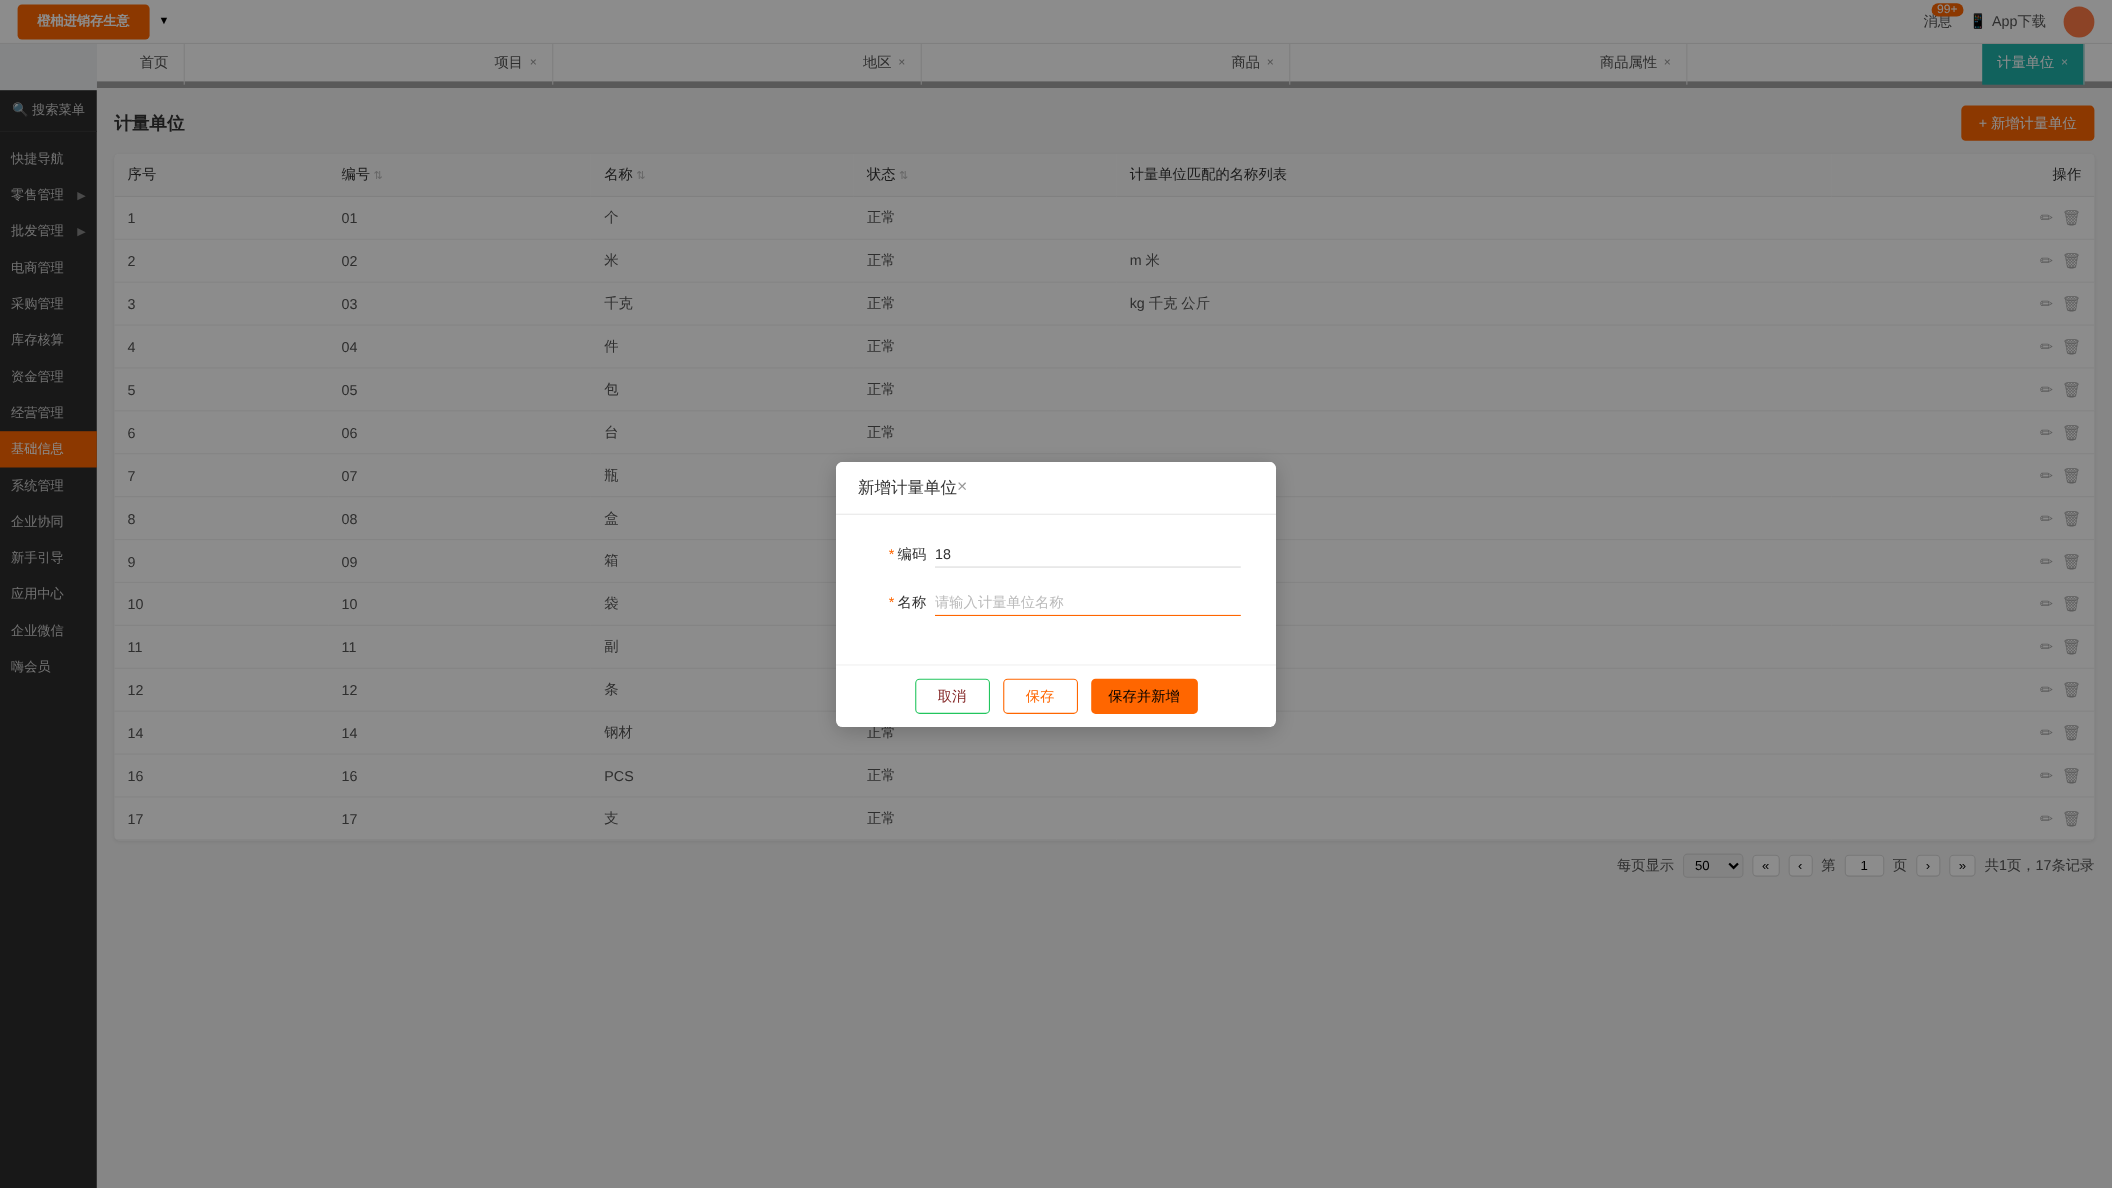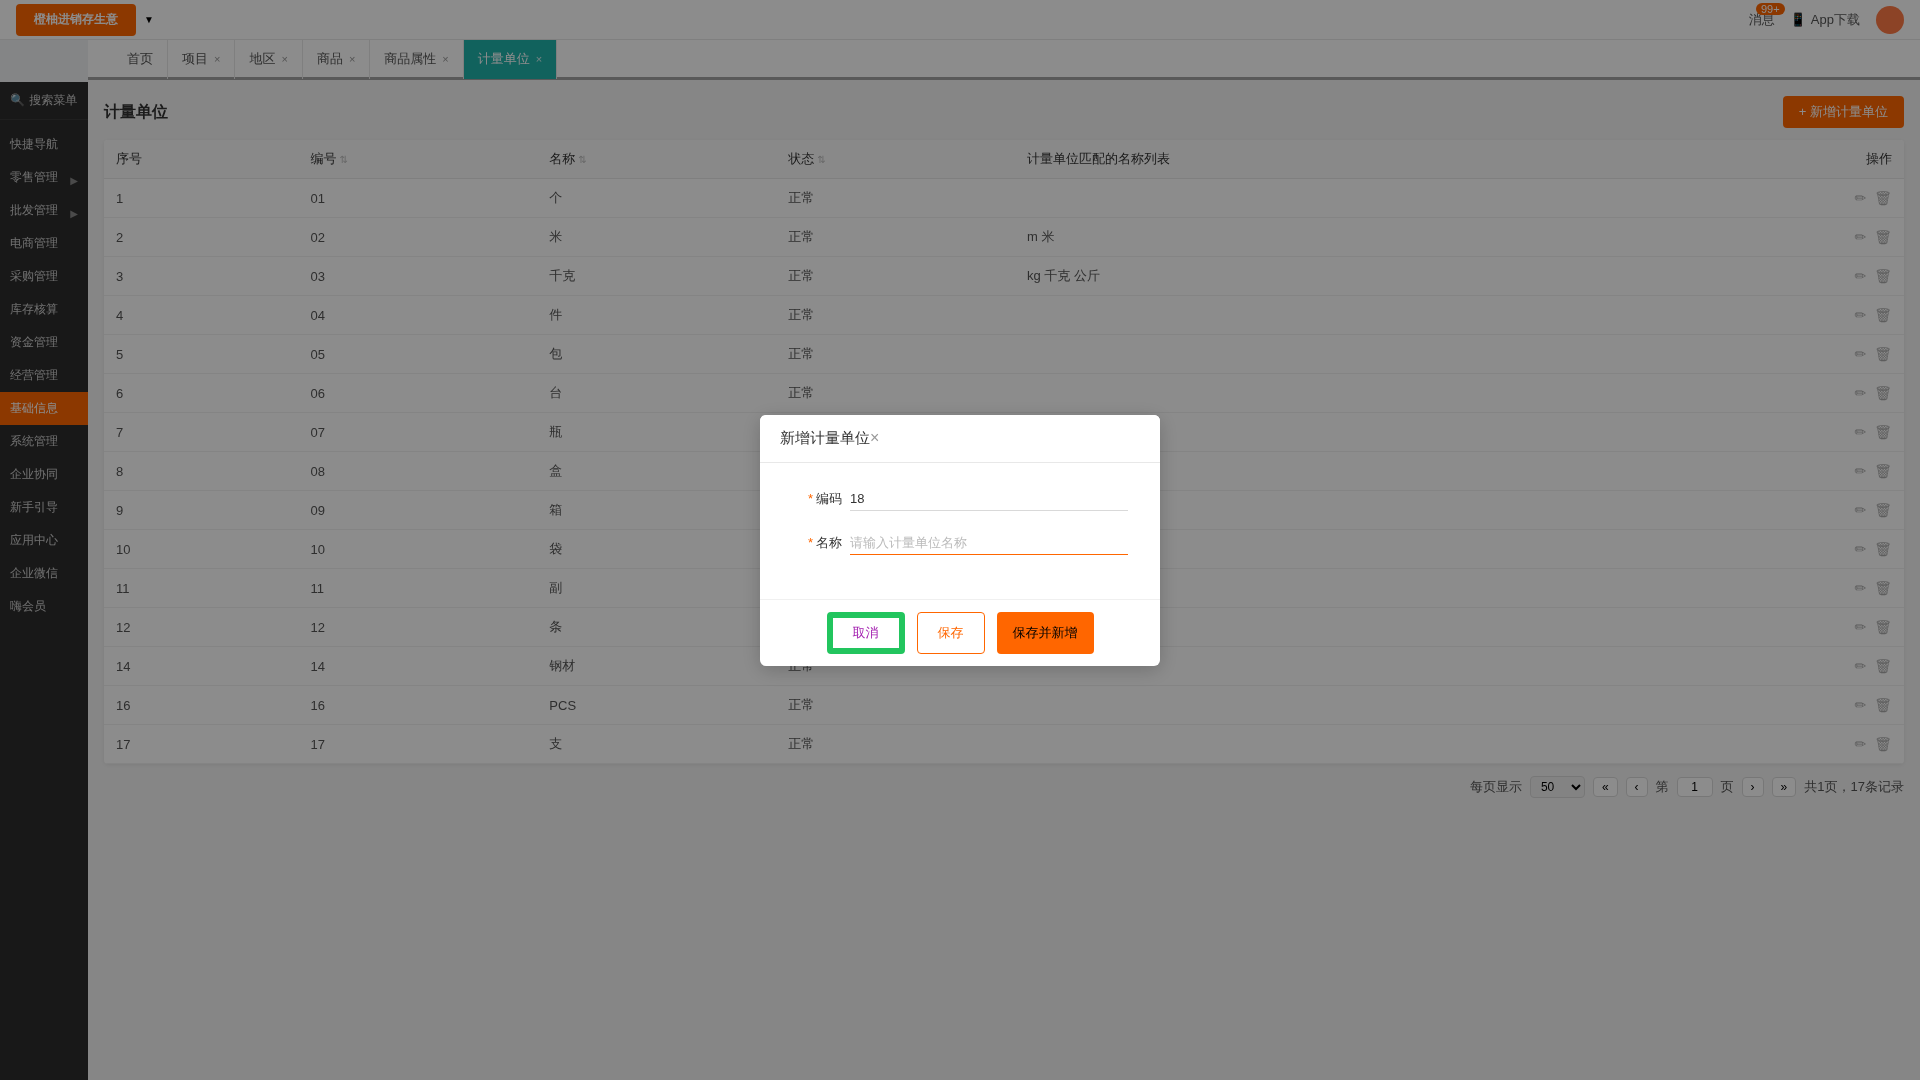--- a/index.html
+++ b/index.html
@@ -95,42 +95,43 @@
     .sidebar-nav {
       padding: 8px 0;
     }
     .sidebar-item {
       padding: 8px 10px;
       color: #ccc;
       font-size: 12px;
       cursor: pointer;
       text-align: center;
       display: flex;
-      align-items: flex-end;
+      align-items: center;
       justify-content: space-between;
     }
     .sidebar-item.active { background: #f60; color: #fff; }
     .sidebar-item .arrow { font-size: 10px; color: #888; }
 
     
     .content-area {
       flex: 1;
       display: flex;
       flex-direction: column;
       overflow: hidden;
     }
 
     
     .tab-bar {
       background: #fff;
       display: flex;
       align-items: center;
-      border-bottom: 3px solid #a3a3a3;
+      border-bottom: 6px solid #a3a3a3;
       height: 40px;
       padding: 0 25px;
+      justify-content: space-between;
     }
     .tab-item {
       padding: 0 14px;
       height: 40px;
       display: flex;
       align-items: center;
       gap: 6px;
       font-size: 13px;
       cursor: pointer;
       color: #555;
@@ -320,23 +321,23 @@
     }
     .form-input::placeholder { color: #bbb; }
     .dialog-footer {
       padding: 12px 20px;
       display: flex;
       justify-content: center;
       gap: 12px;
       border-top: 1px solid #f0f0f0;
     }
     .btn-cancel {
-      border: 6px solid #22c55e;
+      border: 1px solid #22c55e;
       background: #fff;
-      color: #a21caf;
+      color: #7f1d1d;
       padding: 6px 20px;
       border-radius: 4px;
       cursor: pointer;
       font-size: 13px;
     }
     .btn-save {
       border: 1px solid #f60;
       background: #fff;
       color: #f60;
       padding: 6px 20px;

